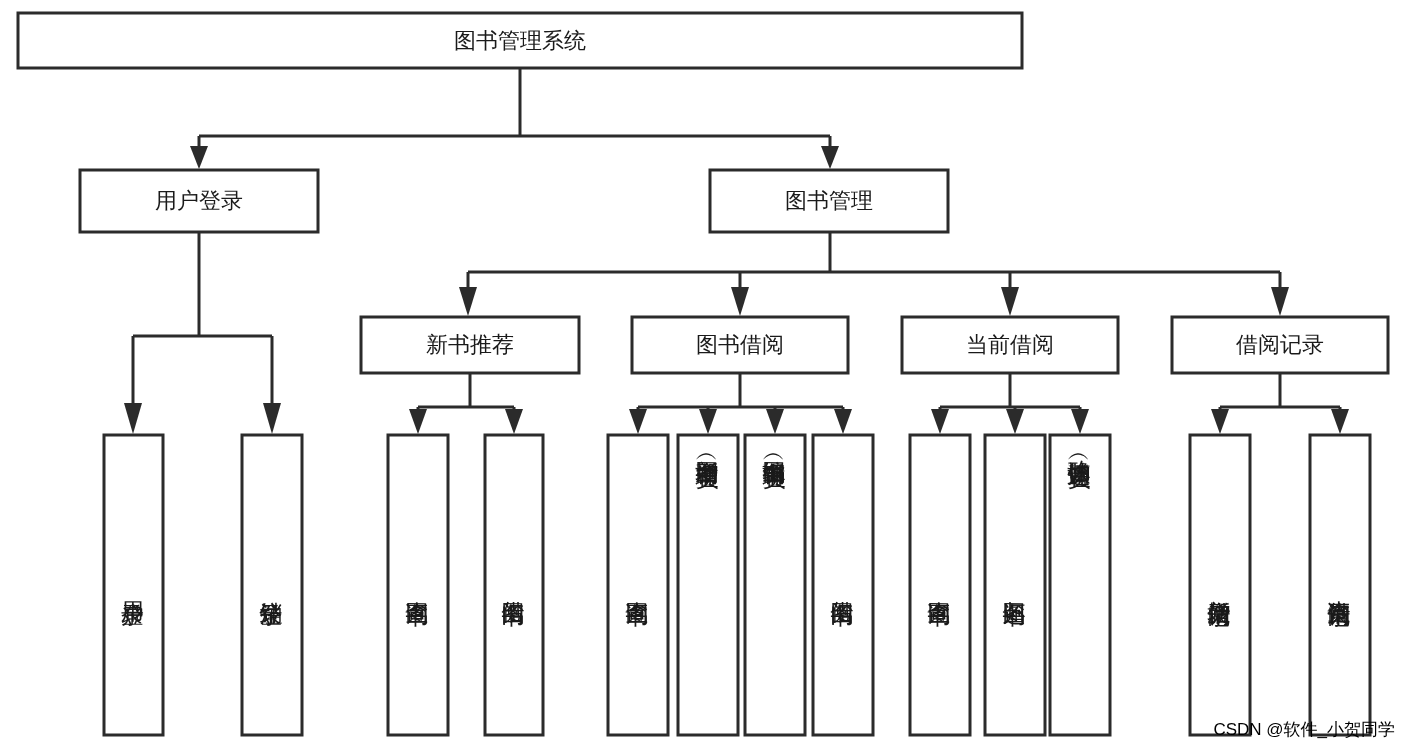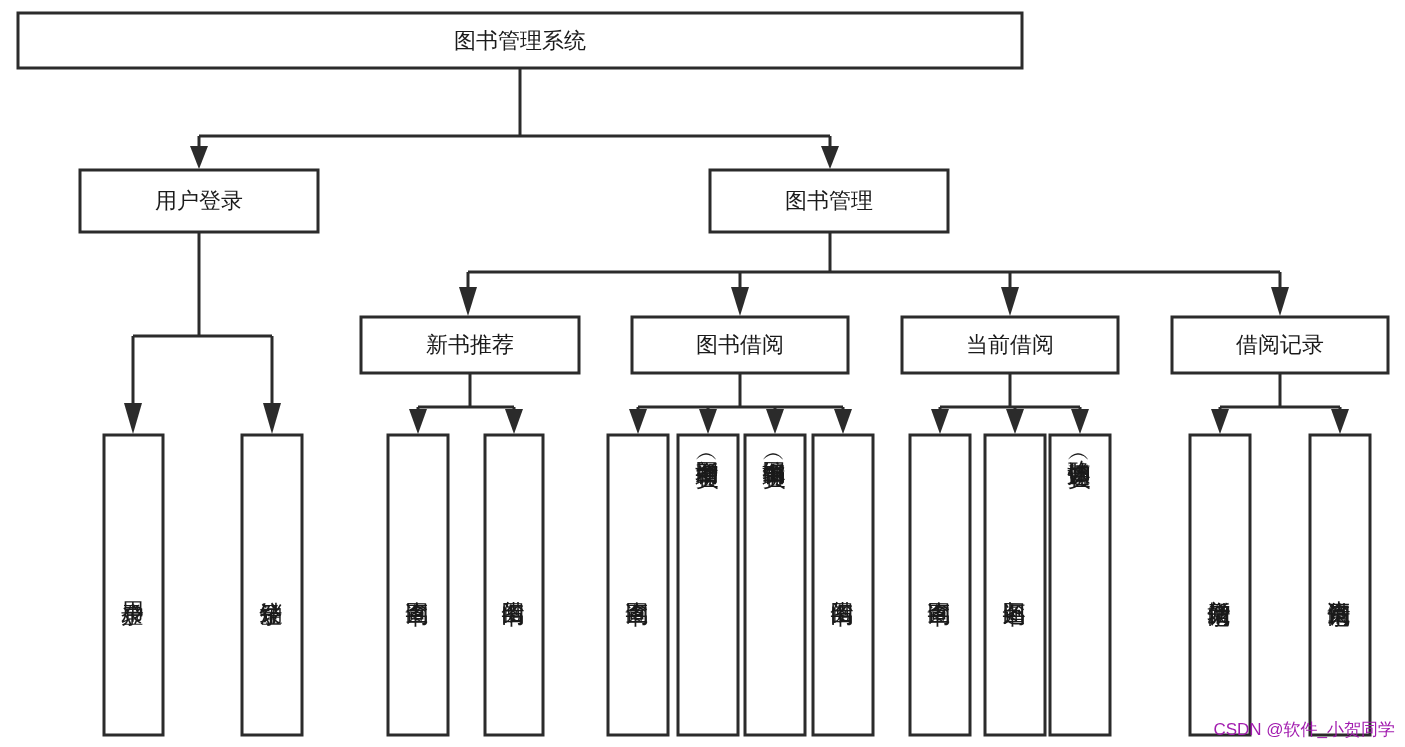--- a/index.html
+++ b/index.html
@@ -63,21 +63,21 @@
     color: #1a1a1a;
     letter-spacing: 1px;
     white-space: nowrap;
     font-family: "Liberation Sans", "DejaVu Sans", sans-serif;
   }
   .watermark {
     position: absolute;
     right: 10px;
     bottom: 6px;
     font-size: 17px;
-    color: #a21caf;
+    color: #000000;
     font-family: "Liberation Sans", "DejaVu Sans", sans-serif;
     white-space: nowrap;
     pointer-events: none;
   }
 </style>
 </head>
 <body>
 
 <svg id="diagram" viewBox="0 0 1405 747" xmlns="http://www.w3.org/2000/svg">
 

